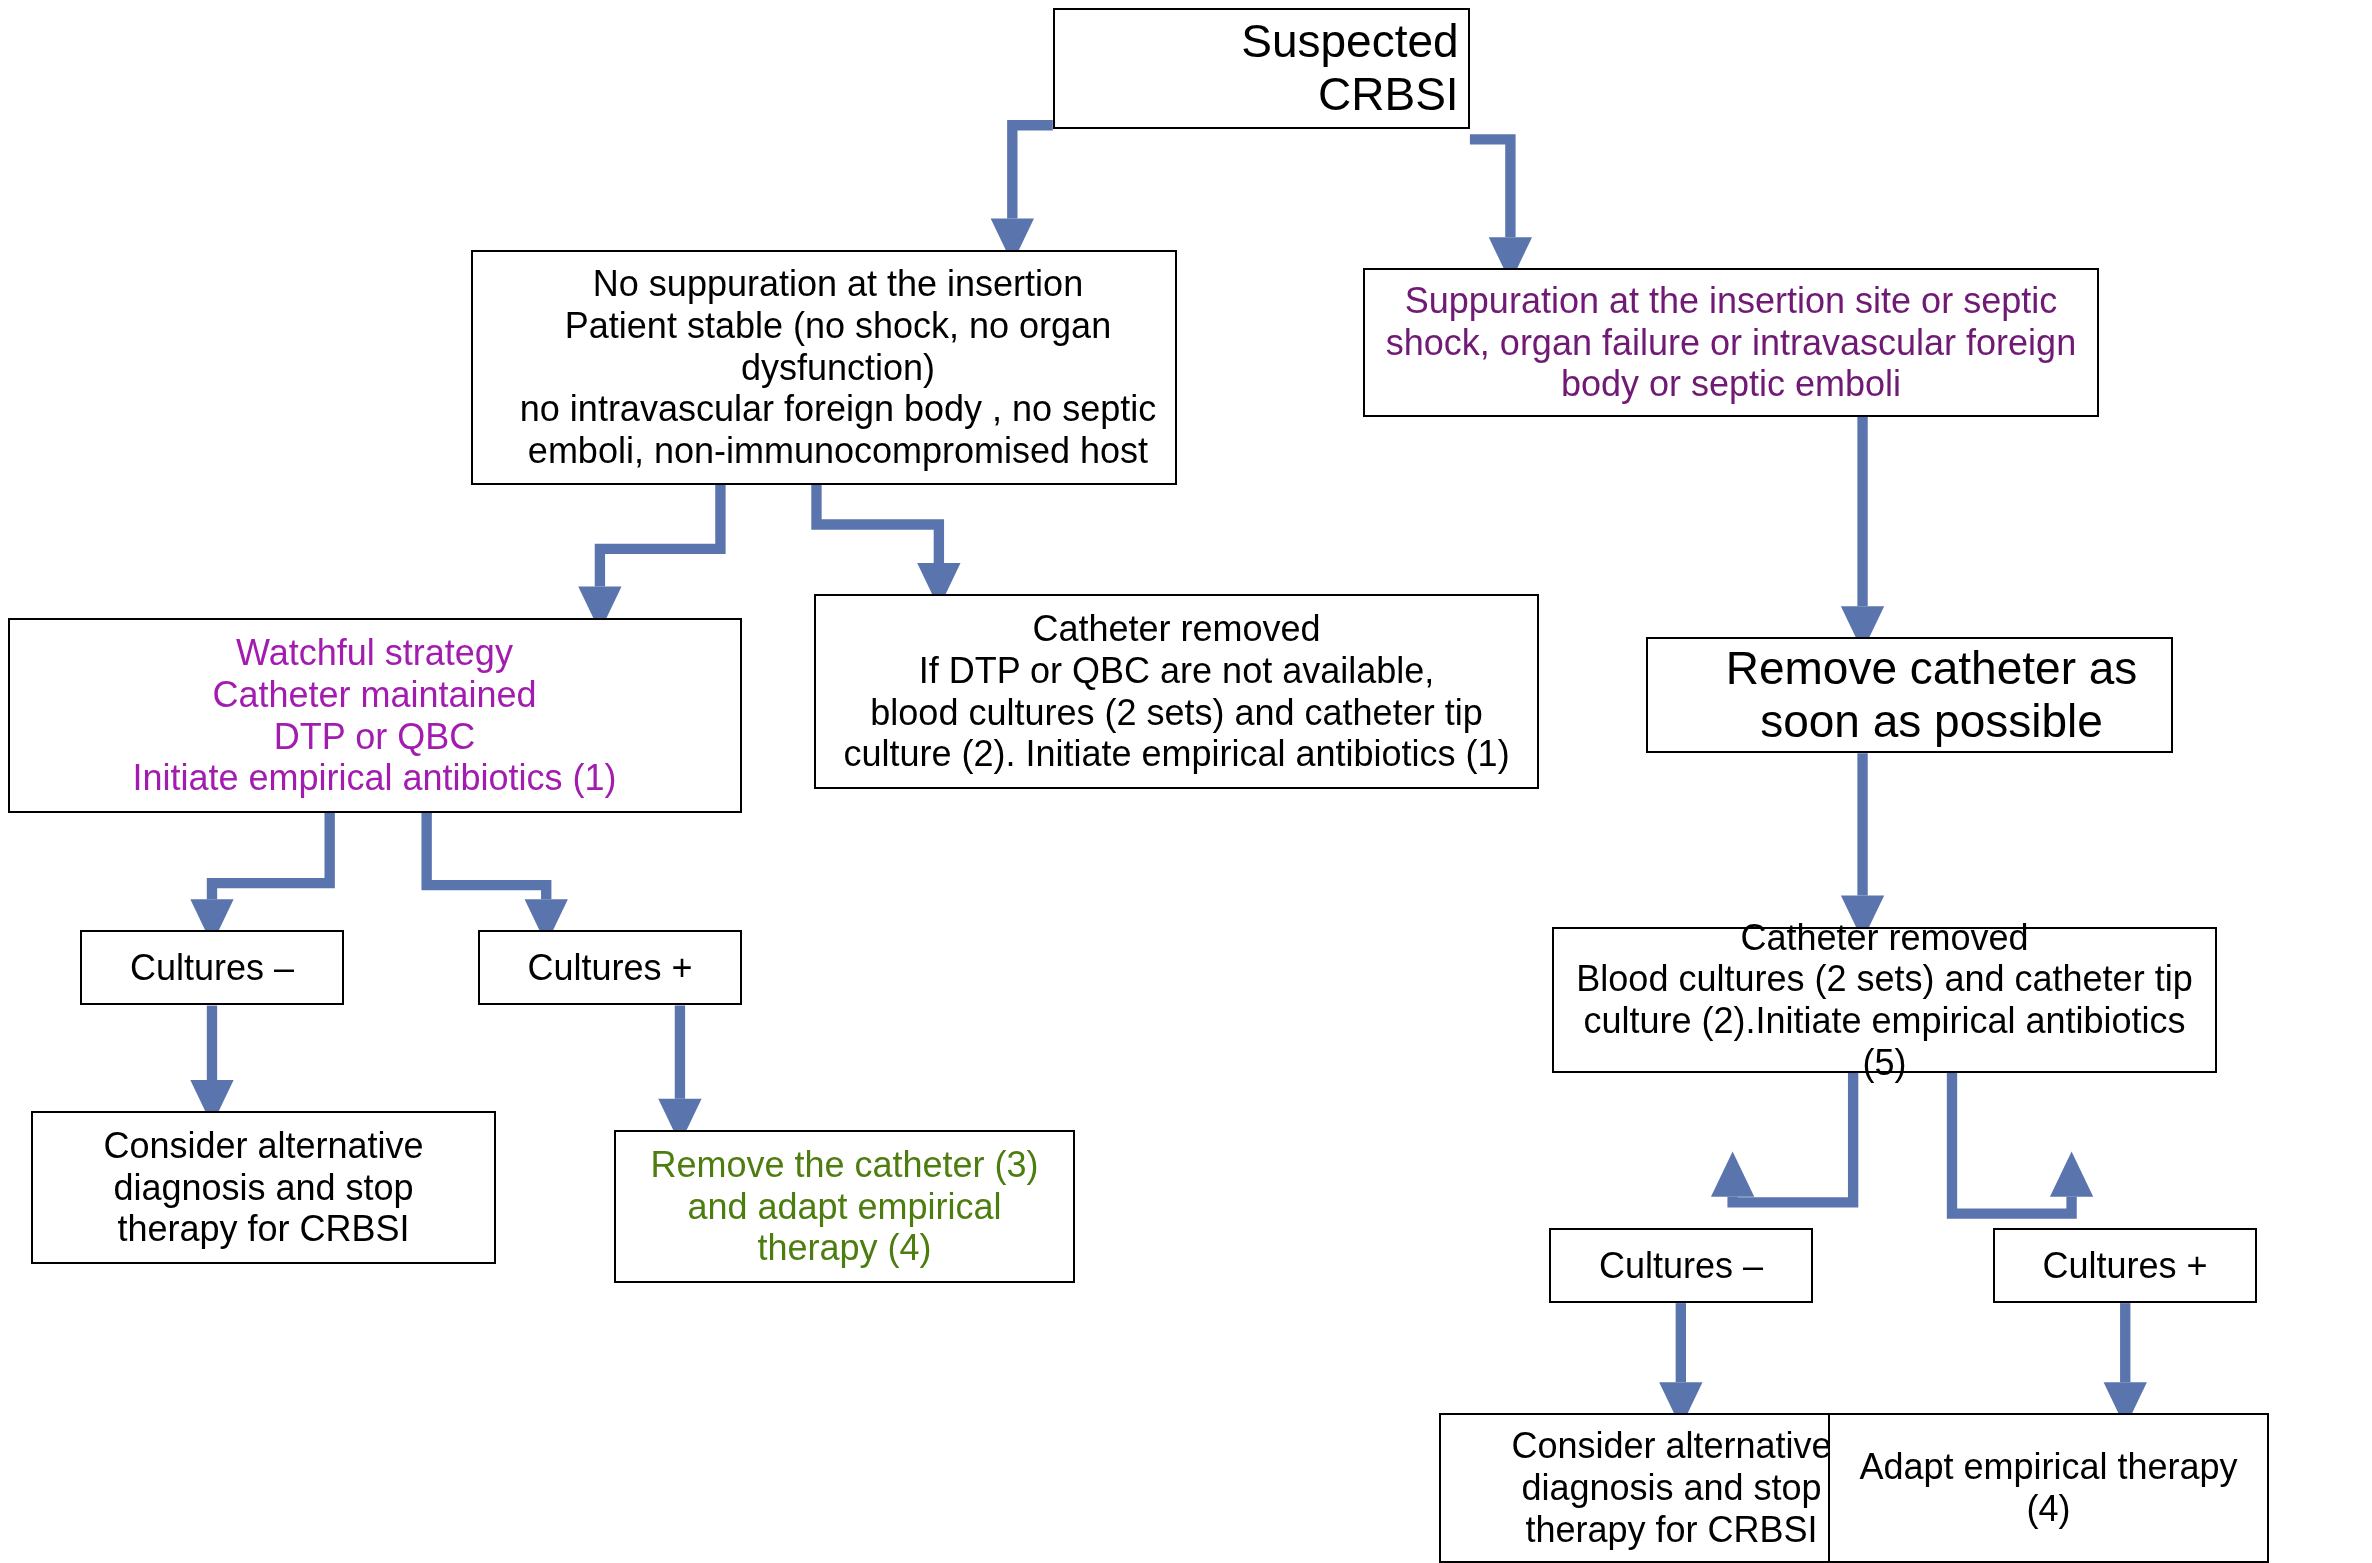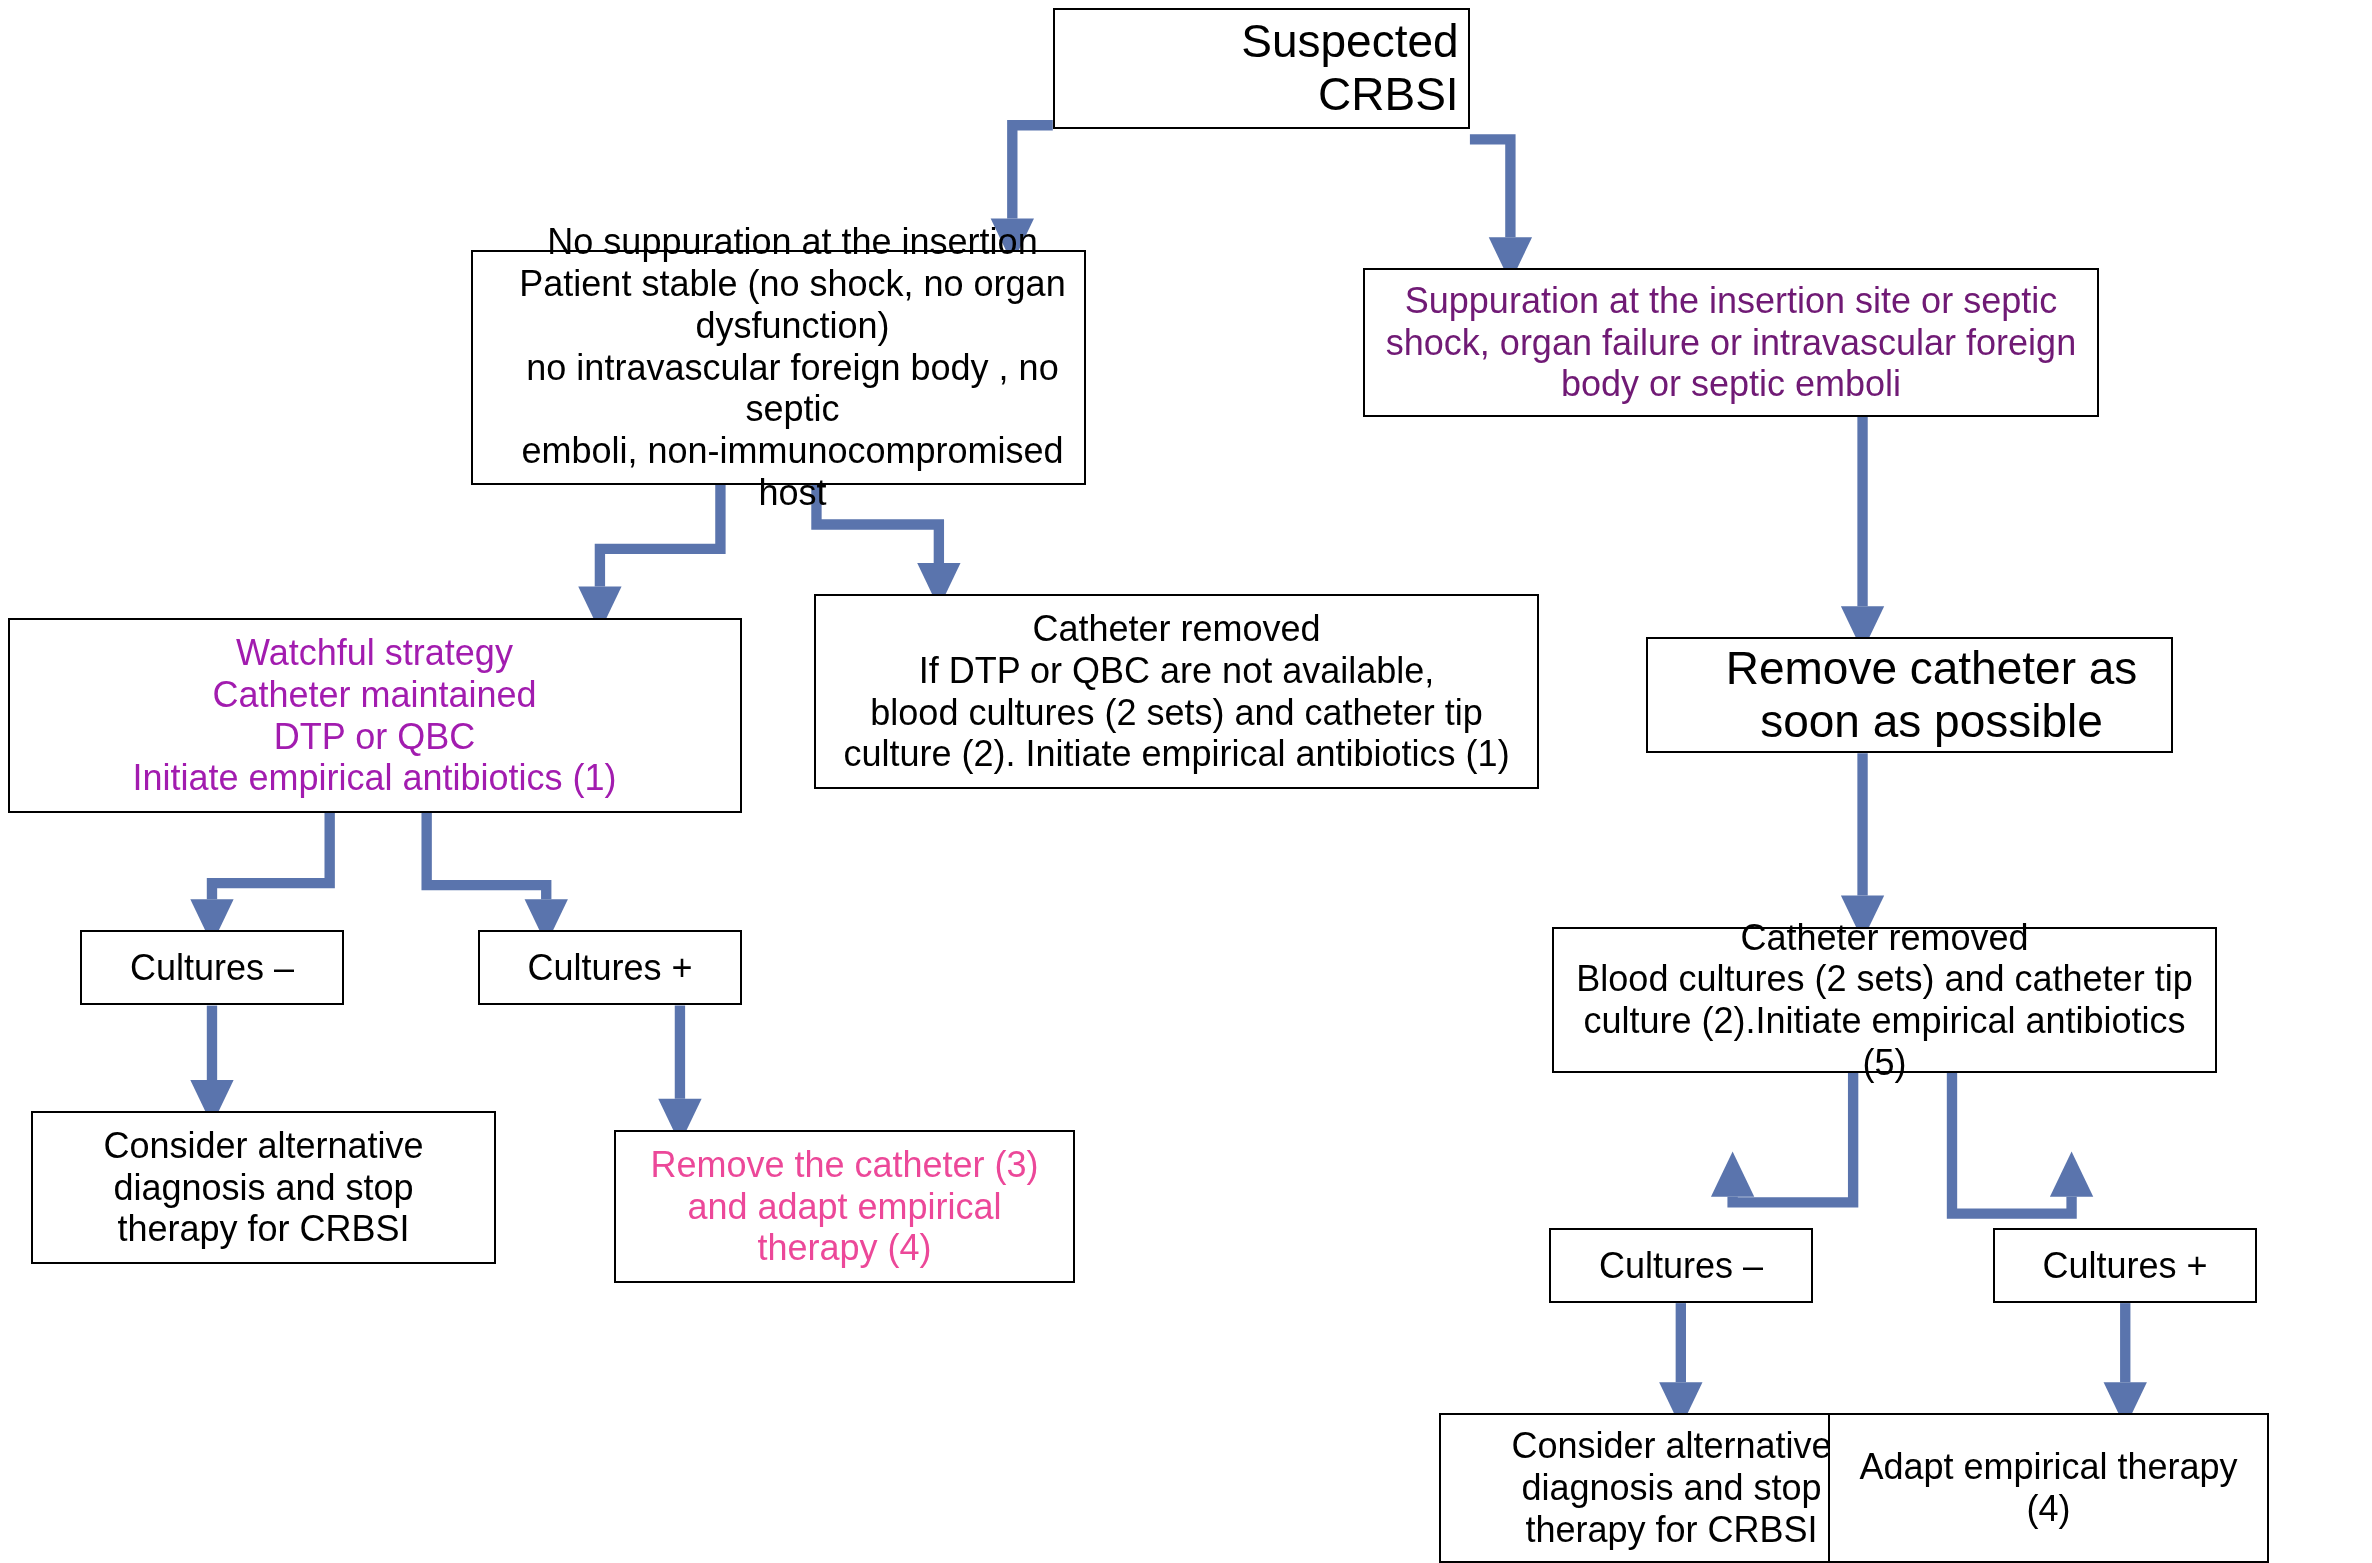--- a/index.html
+++ b/index.html
@@ -112,21 +112,21 @@
       <g>
         <polygon points="2234,1468 2280,1468 2257,1516" fill="#5a74ad"></polygon>
         <polyline points="2257,1384 2257,1468" fill="none" stroke="#5a74ad" stroke-width="11" stroke-linecap="butt" stroke-linejoin="miter"></polyline>
       </g>
     </svg>
   <div id="node-layer">
       <div class="node fs-big" style="left: 1053px; top: 7.5px; width: 417px; height: 121px; border-color: rgb(0, 0, 0); background: rgb(255, 255, 255); color: rgb(0, 0, 0); text-align: right;">
         <span class="node-text">Suspected
 CRBSI</span>
       </div>
-      <div class="node fs-mid" style="left: 471px; top: 250px; width: 615px; height: 235px; border-color: rgb(0, 0, 0); background: rgb(255, 255, 255); color: rgb(0, 0, 0); padding-left: 28px;">
+      <div class="node fs-mid" style="left: 471px; top: 250px; width: 706px; height: 235px; border-color: rgb(0, 0, 0); background: rgb(255, 255, 255); color: rgb(0, 0, 0); padding-left: 28px;">
         <span class="node-text">No suppuration at the insertion
 Patient stable (no shock, no organ
 dysfunction)
 no intravascular foreign body , no septic
 emboli, non-immunocompromised host</span>
       </div>
       <div class="node fs-mid" style="left: 1363px; top: 268px; width: 736px; height: 149px; border-color: rgb(0, 0, 0); background: rgb(255, 255, 255); color: #701a75;">
         <span class="node-text">Suppuration at the insertion site or septic
 shock, organ failure or intravascular foreign
 body or septic emboli</span>
@@ -156,21 +156,21 @@
         <span class="node-text">Cultures –</span>
       </div>
       <div class="node fs-pill" style="left: 478px; top: 930px; width: 264px; height: 75px; border-color: rgb(0, 0, 0); background: rgb(255, 255, 255); color: rgb(0, 0, 0);">
         <span class="node-text">Cultures +</span>
       </div>
       <div class="node fs-mid" style="left: 31px; top: 1111px; width: 465px; height: 153px; border-color: rgb(0, 0, 0); background: rgb(255, 255, 255); color: rgb(0, 0, 0);">
         <span class="node-text">Consider alternative
 diagnosis and stop
 therapy for CRBSI</span>
       </div>
-      <div class="node fs-mid" style="left: 614px; top: 1130px; width: 461px; height: 153px; border-color: rgb(0, 0, 0); background: rgb(255, 255, 255); color: #ec4899;">
+      <div class="node fs-mid" style="left: 614px; top: 1130px; width: 461px; height: 153px; border-color: rgb(0, 0, 0); background: rgb(255, 255, 255); color: #4d7c0f;">
         <span class="node-text">Remove the catheter (3)
 and adapt empirical
 therapy (4)</span>
       </div>
       <div class="node fs-pill" style="left: 1549px; top: 1228px; width: 264px; height: 75px; border-color: rgb(0, 0, 0); background: rgb(255, 255, 255); color: rgb(0, 0, 0);">
         <span class="node-text">Cultures –</span>
       </div>
       <div class="node fs-pill" style="left: 1993px; top: 1228px; width: 264px; height: 75px; border-color: rgb(0, 0, 0); background: rgb(255, 255, 255); color: rgb(0, 0, 0);">
         <span class="node-text">Cultures +</span>
       </div>

